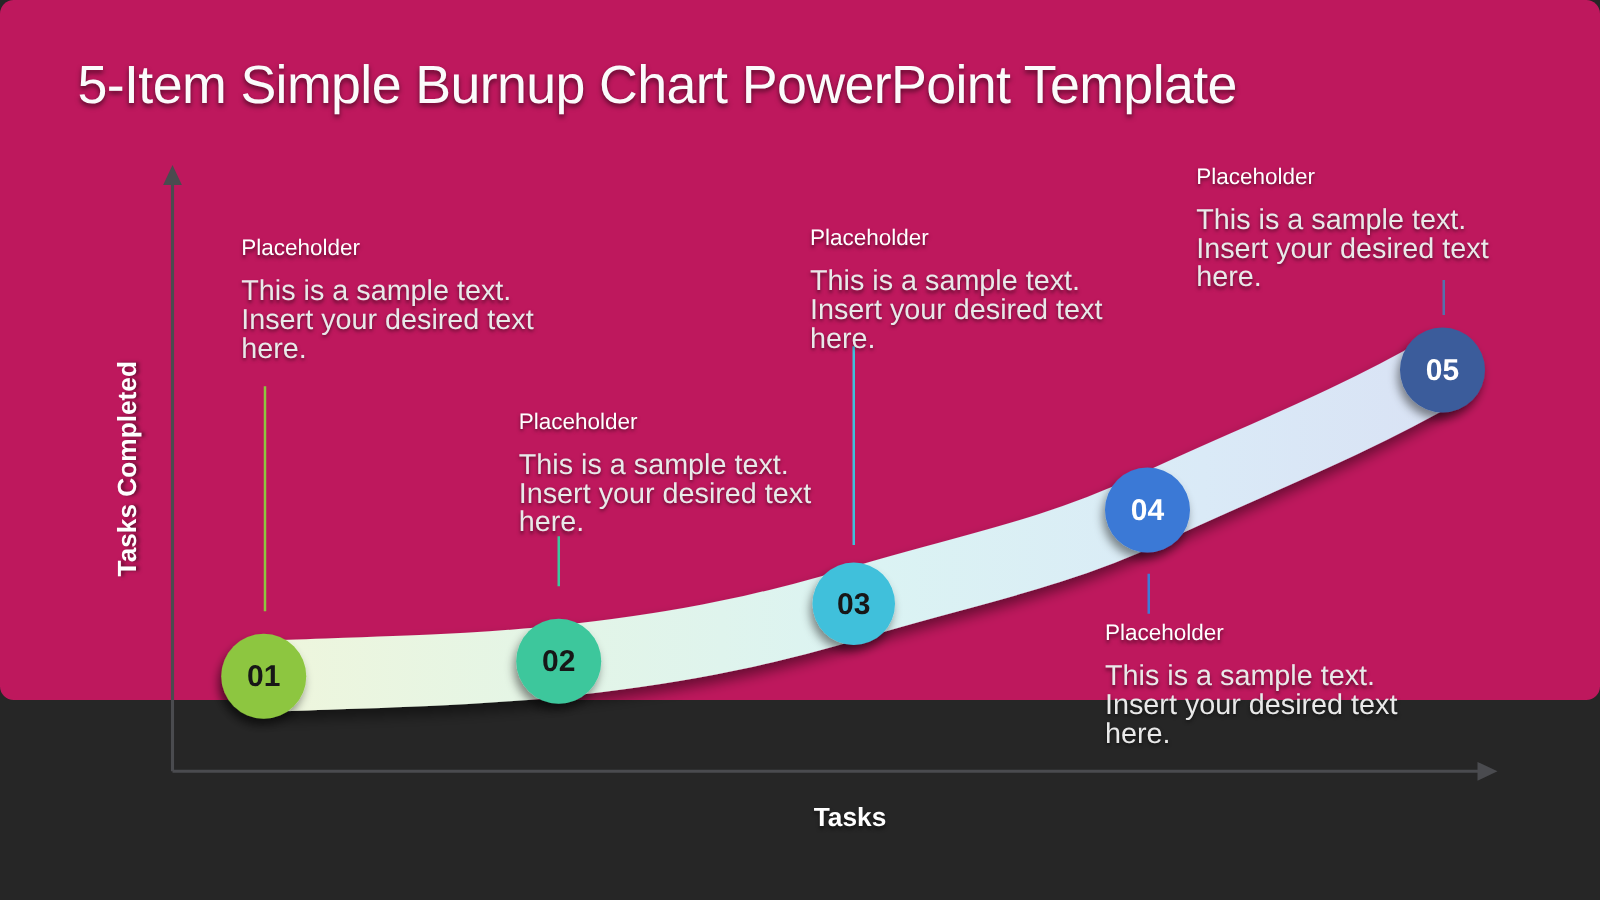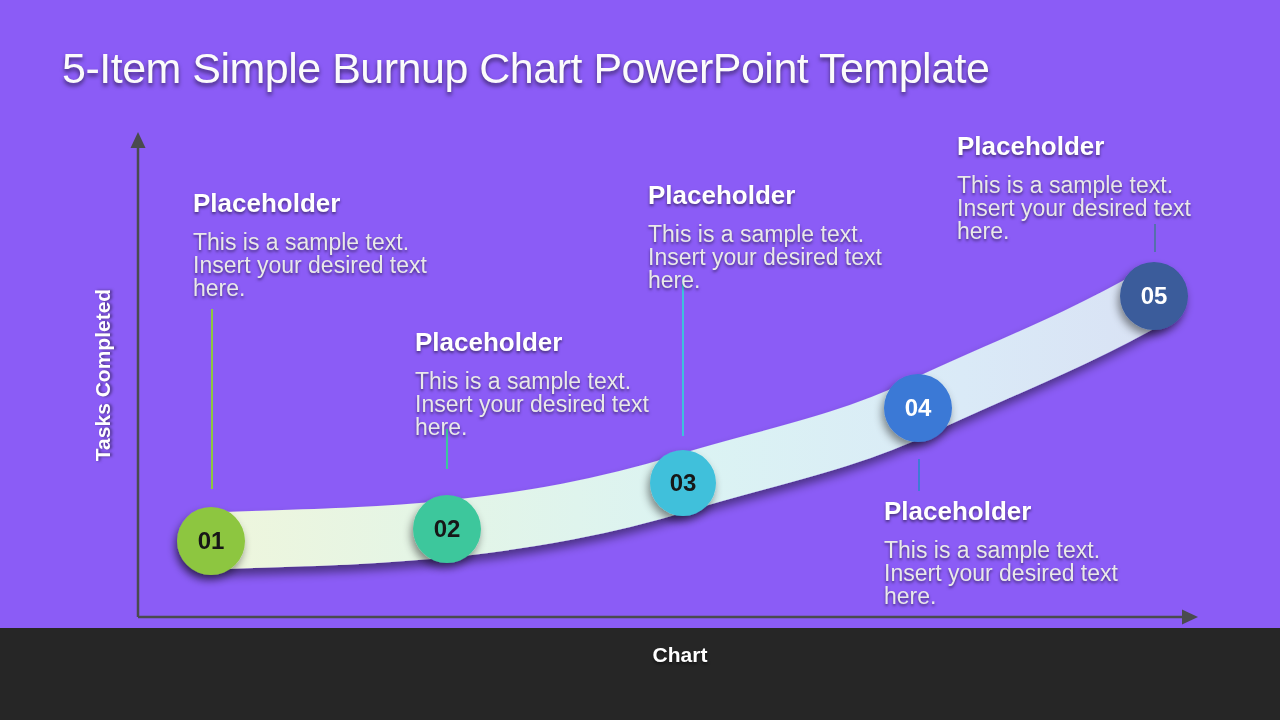--- a/index.html
+++ b/index.html
@@ -2,34 +2,35 @@
 <html><head>
 <meta charset="utf-8">
 <style>
   html, body { margin: 0; padding: 0; }
   body {
     width: 1280px; height: 720px; overflow: hidden;
     background: #262626;
     font-family: "Liberation Sans", sans-serif;
   }
   .slide {
-    position: relative; width: 1280px; height: 628px;
-    background: #8b5cf6;
+    position: relative; width: 1280px; height: 560px;
+    background: #be185d;
+    border-radius: 11px;
   }
   .title {
     position: absolute; left: 62px; top: 44px;
     font-size: 43px; font-weight: 400; color: #fbfbfb;
     letter-spacing: -0.5px; white-space: nowrap;
     text-shadow: 0 3px 4px rgba(0,0,0,0.55);
   }
   .chart-svg { position: absolute; left: 0; top: 0; }
   .note { position: absolute; width: 236px; }
   .note h3 {
     margin: 0 0 12px 0;
-    font-size: 26px; font-weight: 700; color: #ffffff;
+    font-size: 18px; font-weight: 400; color: #ffffff;
     text-shadow: 0 2px 3px rgba(0,0,0,0.5);
   }
   .note p {
     margin: 0;
     font-size: 23px; font-weight: 400; color: #e9e9e9;
     line-height: 23px;
     text-shadow: 0 2px 3px rgba(0,0,0,0.5);
   }
   .note-1 { left: 193px; top: 188px; }
   .note-2 { left: 415px; top: 327px; }
@@ -124,15 +125,15 @@
   <div class="note note-4">
     <h3>Placeholder</h3>
     <p>This is a sample text. Insert your desired text here.</p>
   </div>
   <div class="note note-5">
     <h3>Placeholder</h3>
     <p>This is a sample text. Insert your desired text here.</p>
   </div>
 
   <div class="y-axis-label">Tasks Completed</div>
-  <div class="x-axis-label">Chart</div>
+  <div class="x-axis-label">Tasks</div>
 
 </div>
 
 </body></html>

